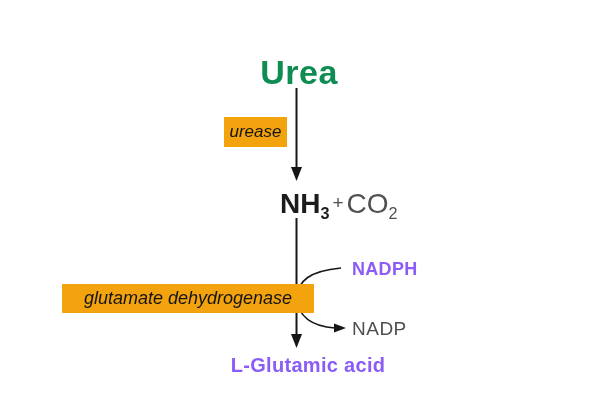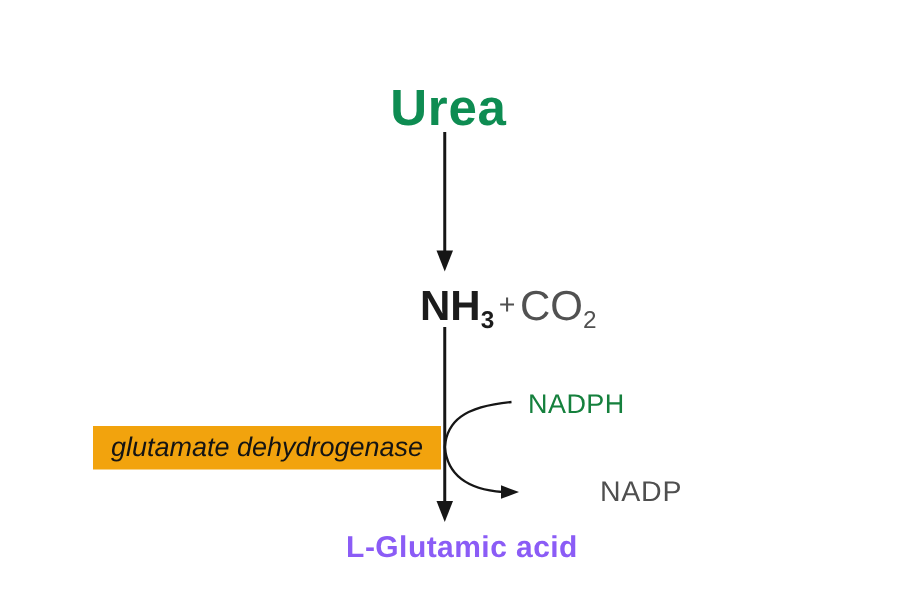--- a/index.html
+++ b/index.html
@@ -12,30 +12,30 @@
 
   .substrate{
     left:299px;top:53px;transform:translateX(-50%);
     font-size:34px;font-weight:bold;color:#0E8C52;letter-spacing:.5px;
   }
   .enzyme-box{
     background:#F2A30D;display:flex;align-items:center;justify-content:center;
     color:#141414;font-style:italic;
   }
   .urease-box{left:224px;top:117px;width:63px;height:30px;font-size:17px;}
-  .gdh-box{left:62px;top:284px;width:232px;height:29px;font-size:18px;}
+  .gdh-box{left:62px;top:284px;width:252px;height:29px;font-size:18px;}
 
   .nh3-line{left:280px;top:188px;font-size:28px;color:#515151;}
   .nh{font-weight:bold;color:#1c1c1c;}
   .sub{font-size:0.58em;vertical-align:-0.35em;}
   .plus{font-size:0.68em;vertical-align:0.22em;padding:0 3px;}
 
   .oxoglutarate{left:328px;top:226px;font-size:20px;color:#4F4F4F;}
-  .nadph{left:352px;top:259px;font-size:18px;font-weight:normal;color:#15803d;letter-spacing:.3px;}
-  .nadp{left:352px;top:318px;font-size:19px;color:#4F4F4F;letter-spacing:.5px;margin-left:48px;}
+  .nadph{left:352px;top:259px;font-size:18px;font-weight:bold;color:#8b5cf6;letter-spacing:.3px;}
+  .nadp{left:352px;top:318px;font-size:19px;color:#4F4F4F;letter-spacing:.5px;}
   .end-product{
     left:308px;top:354px;transform:translateX(-50%);
     font-size:20px;font-weight:bold;color:#8b5cf6;letter-spacing:.3px;
   }
 </style>
 </head>
 <body>
 
 <div class="canvas">
 
@@ -52,20 +52,23 @@
     </g>
 
     <g>
       <path d="M 341 268 C 309 271, 298 281, 296.5 298 C 298 314, 308 326, 335 328" fill="none" stroke="#161616" stroke-width="1.6"></path>
       <polygon points="334,323.5 334,332.5 346,328" fill="#161616"></polygon>
     </g>
   </svg>
 
   <div class="abs substrate">Urea</div>
 
+  <div class="abs enzyme-box urease-box">
+    <span>urease</span>
+  </div>
 
   <div class="abs nh3-line">
     <span class="nh"><span>NH</span><span class="sub">3</span></span><span class="plus">+</span><span><span>CO</span><span class="sub">2</span></span>
   </div>
 
 
   <div class="abs nadph">NADPH</div>
 
   <div class="abs enzyme-box gdh-box">
     <span>glutamate dehydrogenase</span>

